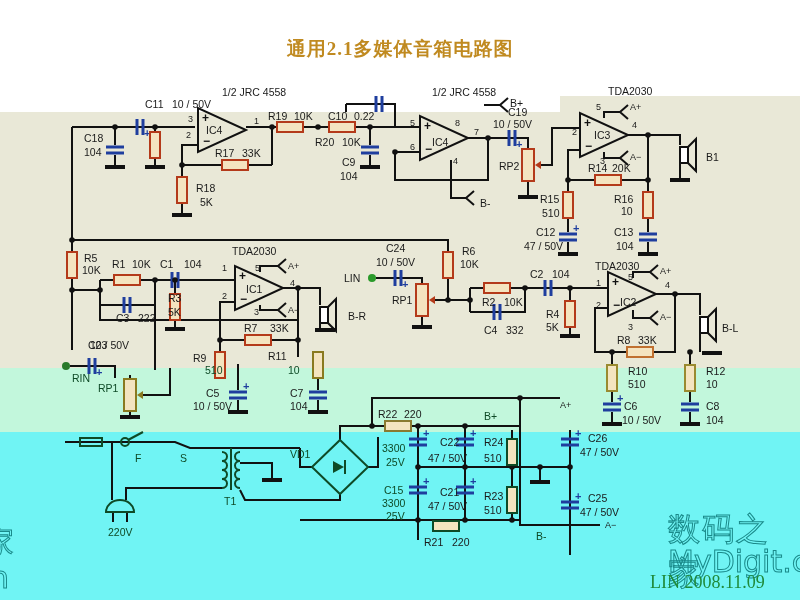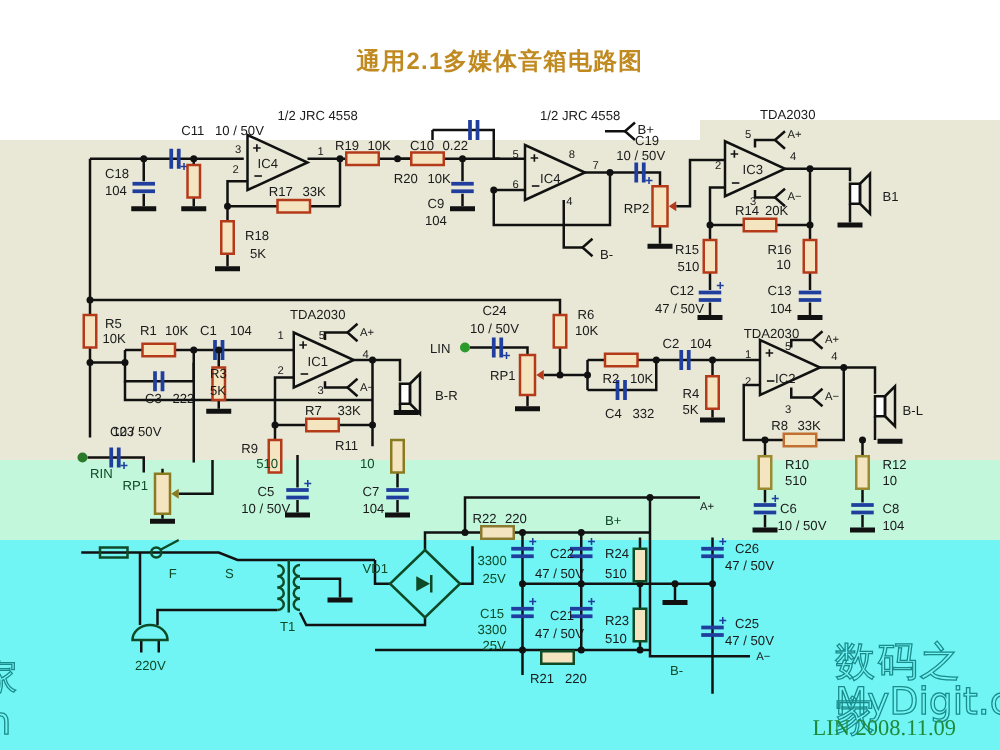--- a/index.html
+++ b/index.html
@@ -3,21 +3,21 @@
 <meta charset="utf-8">
 <style>
   html,body{margin:0;padding:0;}
   body{width:800px;height:600px;position:relative;overflow:hidden;background:#ffffff;font-family:"Liberation Sans",sans-serif;}
   .band{position:absolute;left:0;width:800px;}
   #band-white{top:0;height:112px;background:#ffffff;}
   #band-beige{top:112px;height:256px;background:#e9e8d7;}
   #band-beige-top{position:absolute;left:560px;top:96px;width:240px;height:16px;background:#e9e8d7;}
   #band-green{top:368px;height:64px;background:#c2f7dc;}
   #band-cyan{top:432px;height:168px;background:#70f4f4;}
-  #title{position:absolute;top:36px;left:0;width:800px;text-align:center;font-family:Liberation Sans, sans-serif;font-weight:bold;font-size:19px;color:#c08a20;letter-spacing:1px;}
+  #title{position:absolute;top:36px;left:0;width:800px;text-align:center;font-family:Liberation Serif, serif;font-weight:bold;font-size:19px;color:#c08a20;letter-spacing:1px;}
   svg#schem{position:absolute;left:0;top:0;}
   .lbl{font-family:"Liberation Sans",sans-serif;font-size:10.5px;fill:#1a1a1a;}
   .lblg{font-family:"Liberation Sans",sans-serif;font-size:10.5px;fill:#0e4a26;}
   .lblsm{font-family:"Liberation Sans",sans-serif;font-size:9px;fill:#1a1a1a;}
   .wm{position:absolute;font-family:"DejaVu Sans",sans-serif;color:transparent;-webkit-text-stroke:1px #1a8a8a;}
   #wm-cn{left:668px;top:508px;font-size:32px;letter-spacing:2px;}
   #wm-en{left:668px;top:544px;font-size:30px;}
   #wm-left-cn{left:-16px;top:522px;font-size:30px;}
   #wm-left-en{left:-10px;top:560px;font-size:30px;}
   #stamp{position:absolute;left:650px;top:572px;font-family:"Liberation Serif",serif;font-size:18px;color:#1f8a3a;}

